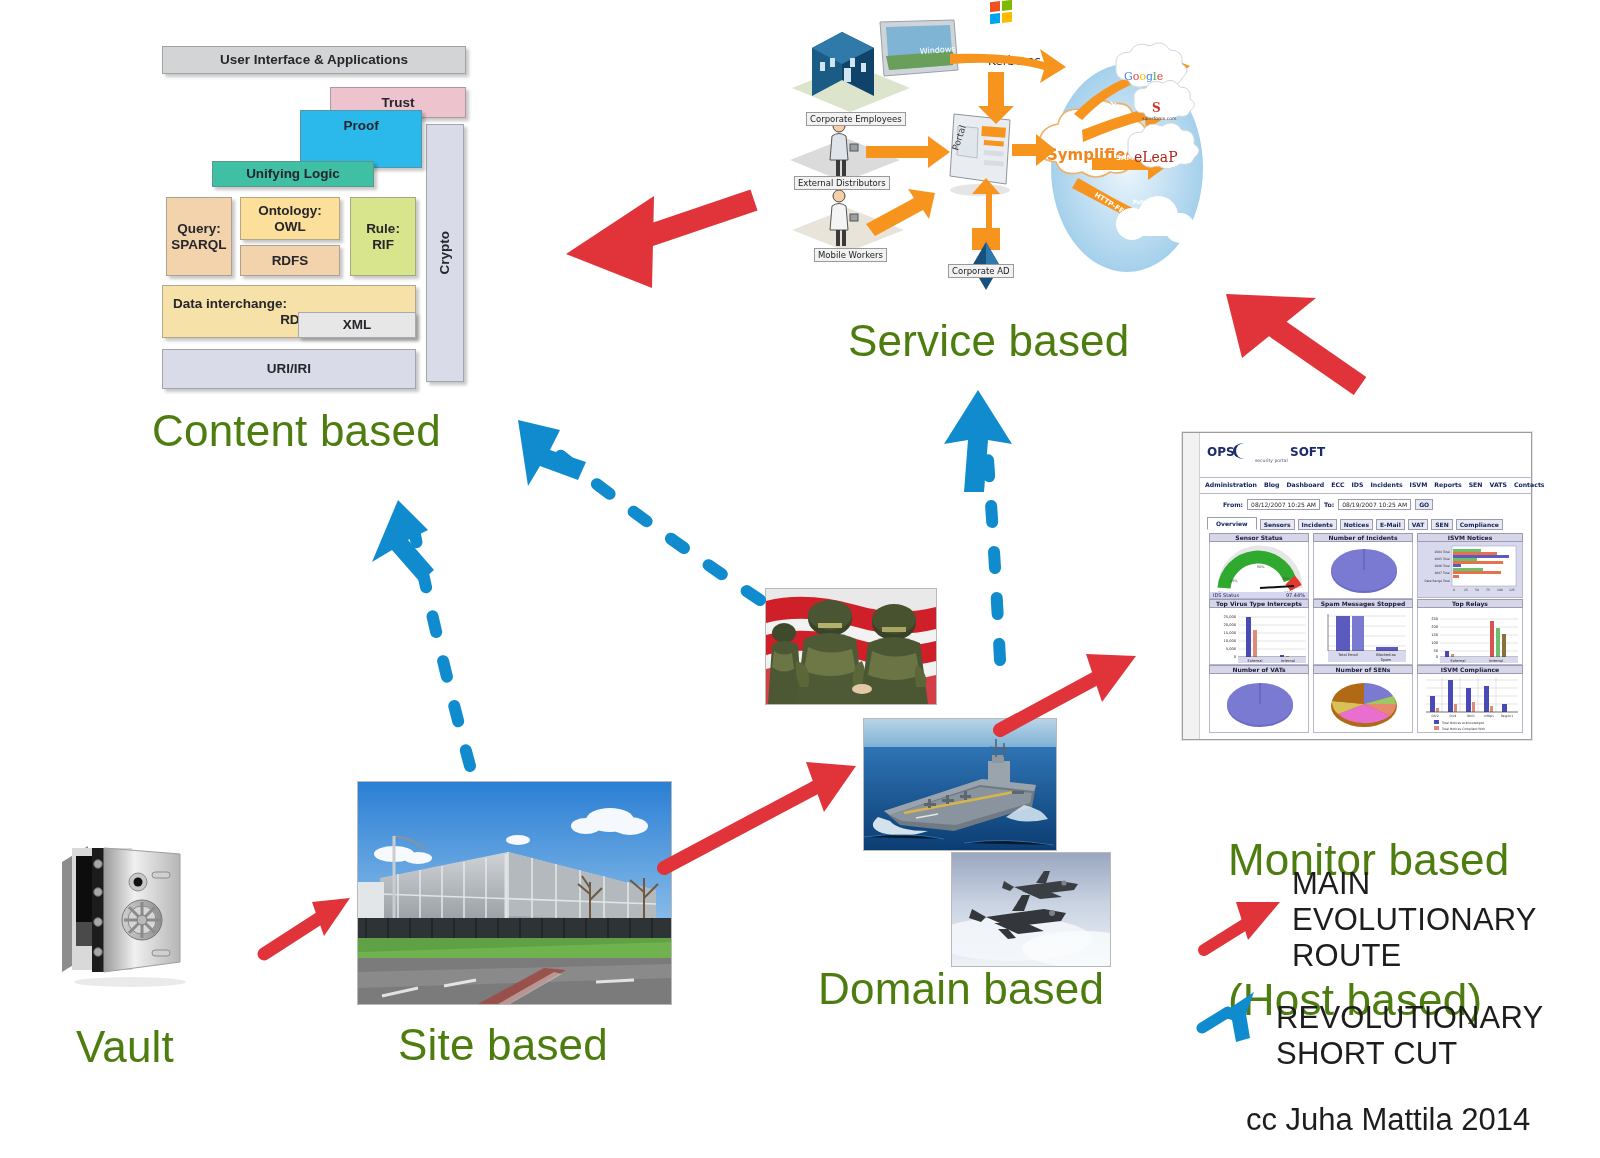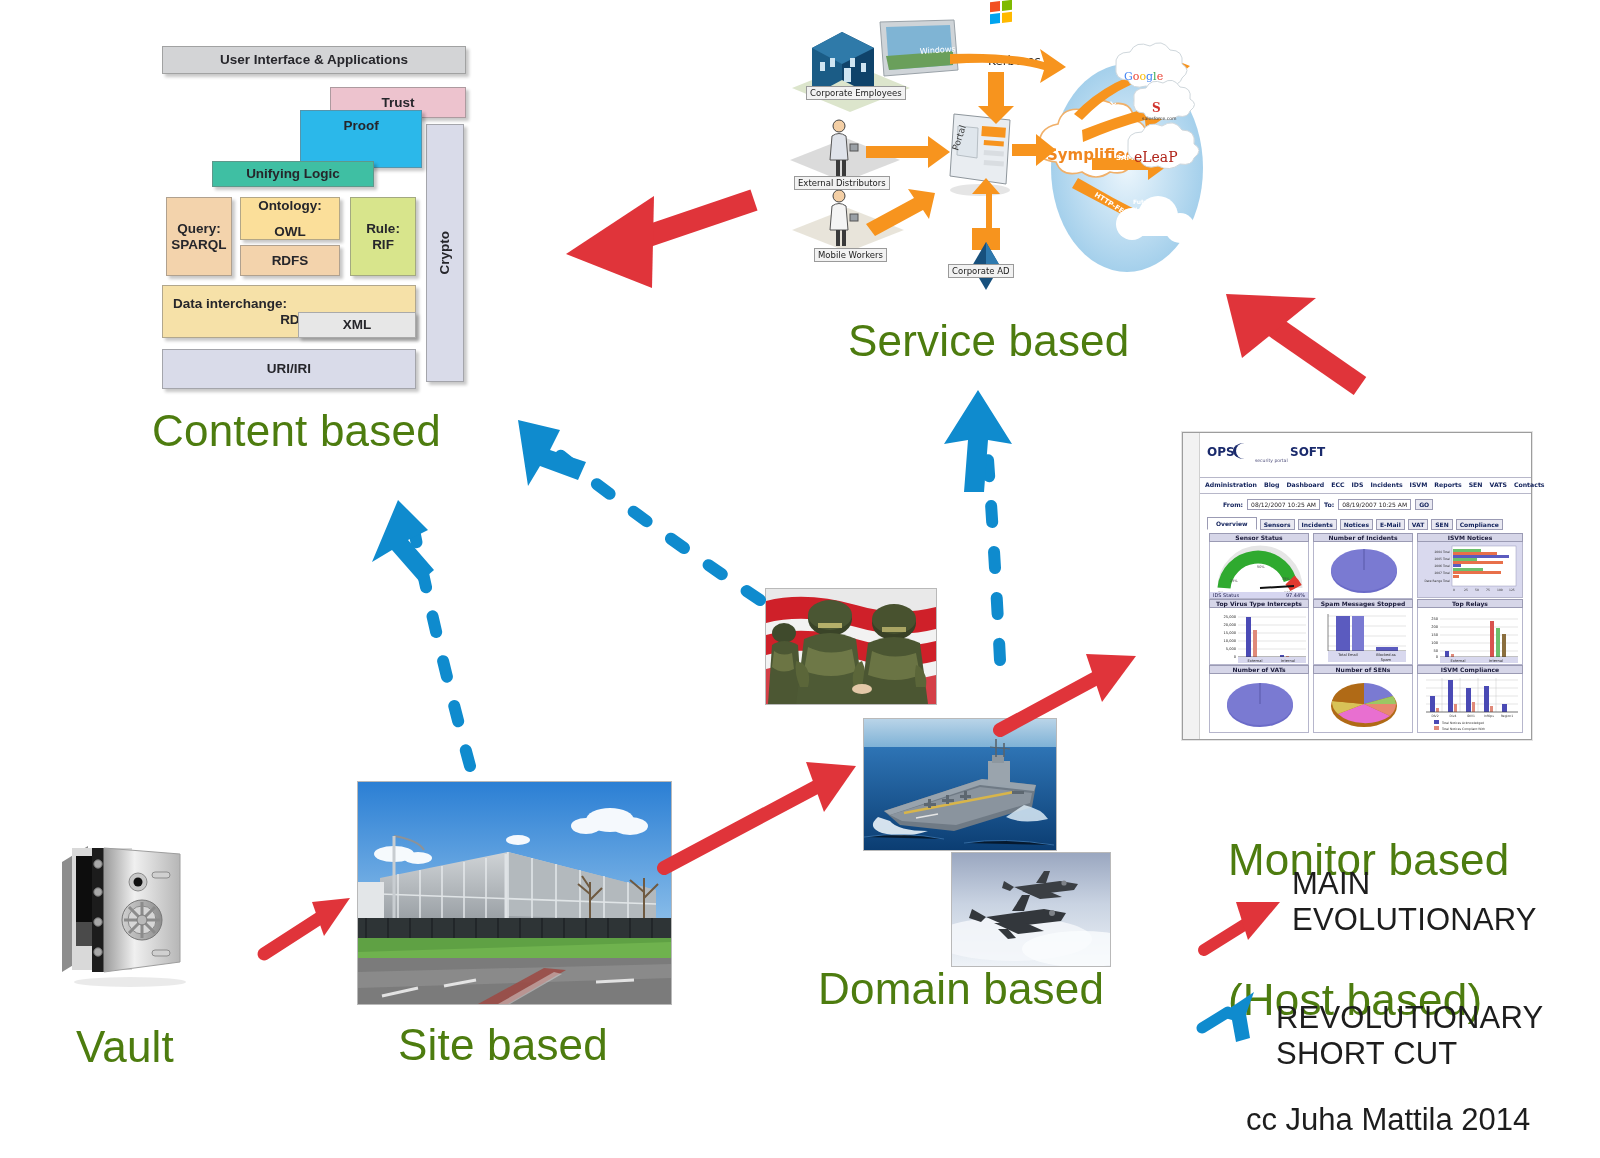--- a/index.html
+++ b/index.html
@@ -76,21 +76,21 @@
 
   <div class="sw-box unilogic" style="left:54px;top:119px;width:162px;height:26px;">
     <span>Unifying Logic</span>
   </div>
 
   <div class="sw-box query" style="left:8px;top:155px;width:66px;height:79px;flex-direction:column;">
     <span>Query:</span>
     <span>SPARQL</span>
   </div>
 
-  <div class="sw-box ontology" style="left:82px;top:155px;width:100px;height:43px;flex-direction:column;justify-content:space-between;">
+  <div class="sw-box ontology" style="left:82px;top:155px;width:100px;height:43px;flex-direction:column;">
     <span>Ontology:</span>
     <span>OWL</span>
   </div>
 
   <div class="sw-box rdfs" style="left:82px;top:203px;width:100px;height:31px;">
     <span>RDFS</span>
   </div>
 
   <div class="sw-box rule" style="left:192px;top:155px;width:66px;height:79px;flex-direction:column;">
     <span>Rule:</span>
@@ -252,21 +252,21 @@
     </g>
     <text x="362" y="186" font-size="6" fill="#fff" font-weight="bold" text-anchor="middle" font-family="DejaVu Sans, sans-serif">Future</text>
     <text x="368" y="194" font-size="6" fill="#fff" font-weight="bold" text-anchor="middle" font-family="DejaVu Sans, sans-serif">Cloud Apps</text>
 
     <g>
       <polygon points="204,224 218,248 204,272 190,248" fill="#17507d"></polygon>
       <polygon points="204,224 218,248 204,248" fill="#2e79ae"></polygon>
     </g>
   </svg>
 
-  <div class="svc-label" style="left:24px;top:68px;">Corporate Employees</div>
+  <div class="svc-label" style="left:24px;top:94px;">Corporate Employees</div>
   <div class="svc-label" style="left:12px;top:158px;">External Distributors</div>
   <div class="svc-label" style="left:32px;top:230px;">Mobile Workers</div>
   <div class="svc-label" style="left:166px;top:246px;">Corporate AD</div>
 </div>
 
 <div class="abs lbl" style="left:848px;top:318px;">Service based</div>
 
 <div class="abs" id="dash">
 
   <div class="abs" style="left:0;top:0;width:16px;height:100%;background:#f2f2f2;border-right:1px solid #d0d0d0;"></div>
@@ -831,19 +831,20 @@
   </g>
   <g>
     <path d="M1202,1028 L1228,1012" stroke="#0f8bce" stroke-width="11" stroke-linecap="round"></path>
     <path d="M1254,992 L1218,1016 L1232,1020 L1236,1042 L1250,1038 L1246,1014 Z" fill="#0f8bce"></path>
   </g>
 </svg>
 
 <div class="abs legend-text" style="left:1292px;top:866px;">
   <div>MAIN</div>
   <div>EVOLUTIONARY</div>
+  <div>ROUTE</div>
 </div>
 <div class="abs legend-text" style="left:1276px;top:1000px;">
   <div>REVOLUTIONARY</div>
   <div>SHORT CUT</div>
 </div>
 
 <div class="abs credit" style="left:1246px;top:1102px;">cc Juha Mattila 2014</div>
 
 </body></html>

